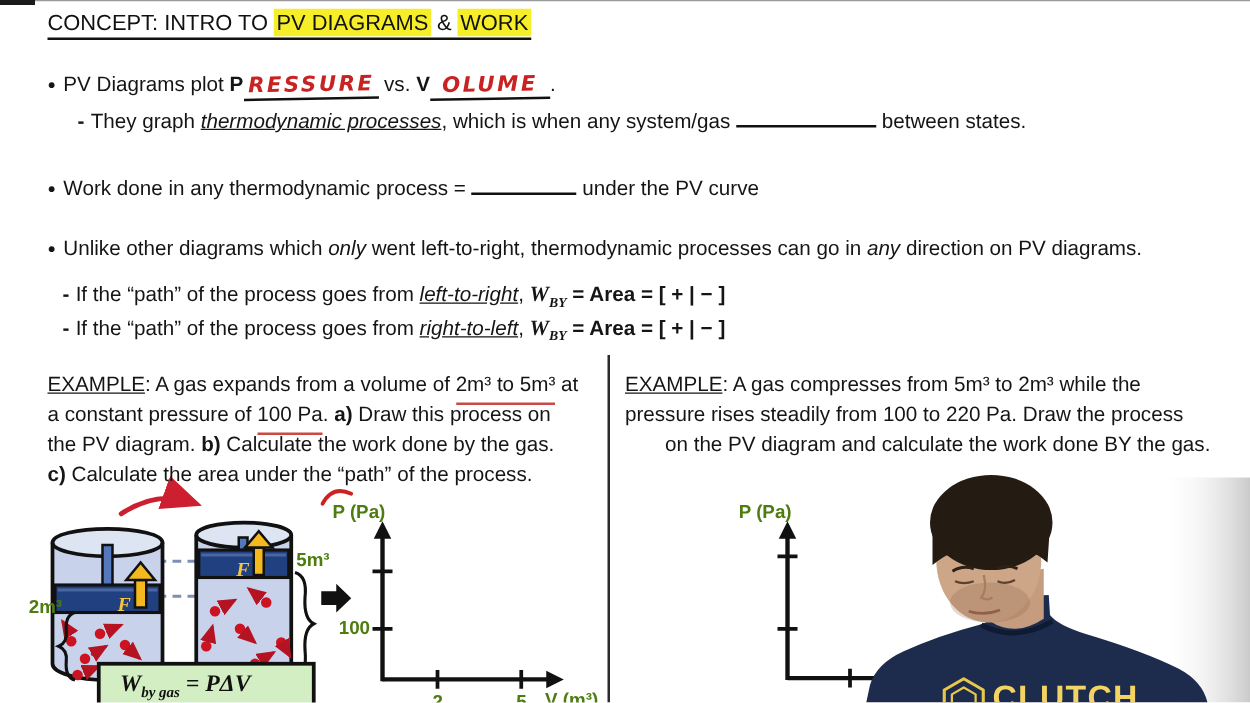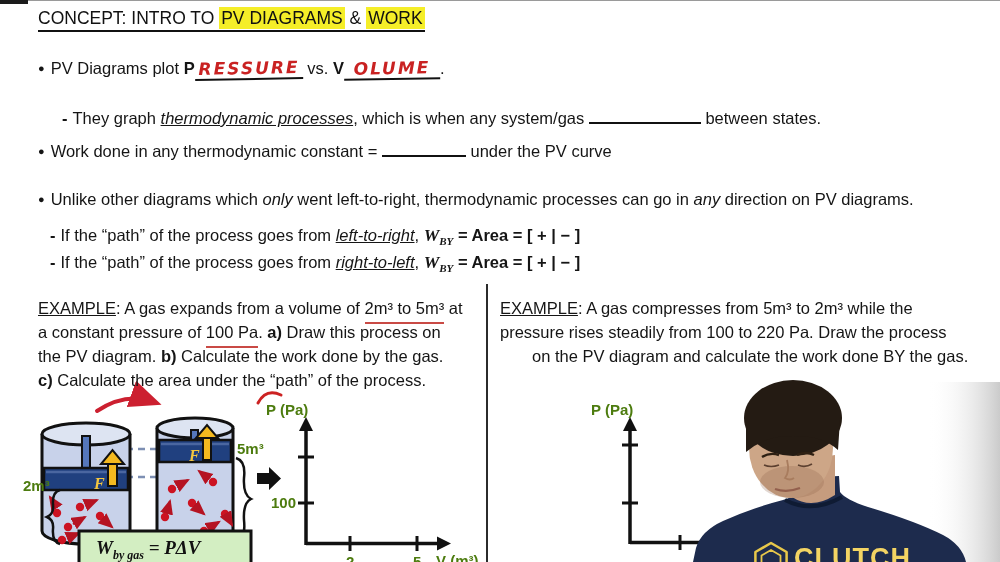--- a/index.html
+++ b/index.html
@@ -168,23 +168,23 @@
   </g>
 </svg>
 
 <div class="topline"></div>
 <div class="topbar"></div>
 
 <div class="title-wrap"><span>CONCEPT: INTRO TO </span><span class="hl">PV DIAGRAMS</span><span> &amp; </span><span class="hl">WORK</span></div>
 
 <div class="t" style="left:38px;top:57px;"><span class="bullet">●</span><span>PV Diagrams plot </span><span class="bd">P</span><span class="hand" style="width:108px;">RESSURE</span><span> vs. </span><span class="bd">V</span><span class="hand" style="width:96px;">OLUME</span><span>.</span></div>
 
-<div class="t" style="left:62px;top:107px;"><span class="dash">-</span><span>They graph </span><span class="iu">thermodynamic processes</span><span>, which is when any system/gas </span><span class="blank" style="width:112px;"></span><span> between states.</span></div>
-
-<div class="t" style="left:38px;top:140px;"><span class="bullet">●</span><span>Work done in any thermodynamic constant = </span><span class="blank" style="width:84px;"></span><span> under the PV curve</span></div>
+<div class="t" style="left:62px;top:86px;"><span class="dash">-</span><span>They graph </span><span class="iu">thermodynamic processes</span><span>, which is when any system/gas </span><span class="blank" style="width:112px;"></span><span> between states.</span></div>
+
+<div class="t" style="left:38px;top:140px;"><span class="bullet">●</span><span>Work done in any thermodynamic process = </span><span class="blank" style="width:84px;"></span><span> under the PV curve</span></div>
 
 <div class="t" style="left:38px;top:188px;"><span class="bullet">●</span><span>Unlike other diagrams which </span><span class="it">only</span><span> went left-to-right, thermodynamic processes can go in </span><span class="it">any</span><span> direction on PV diagrams.</span></div>
 
 <div class="t" style="left:50px;top:224px;"><span class="dash">-</span><span>If the “path” of the process goes from </span><span class="iu">left-to-right</span><span>, </span><span class="wserif">W</span><sub class="wsub">BY</sub><span class="bd"> = Area = [ + | − ]</span></div>
 
 <div class="t" style="left:50px;top:251px;"><span class="dash">-</span><span>If the “path” of the process goes from </span><span class="iu">right-to-left</span><span>, </span><span class="wserif">W</span><sub class="wsub">BY</sub><span class="bd"> = Area = [ + | − ]</span></div>
 
 <div class="divider"></div>
 
 <div>

